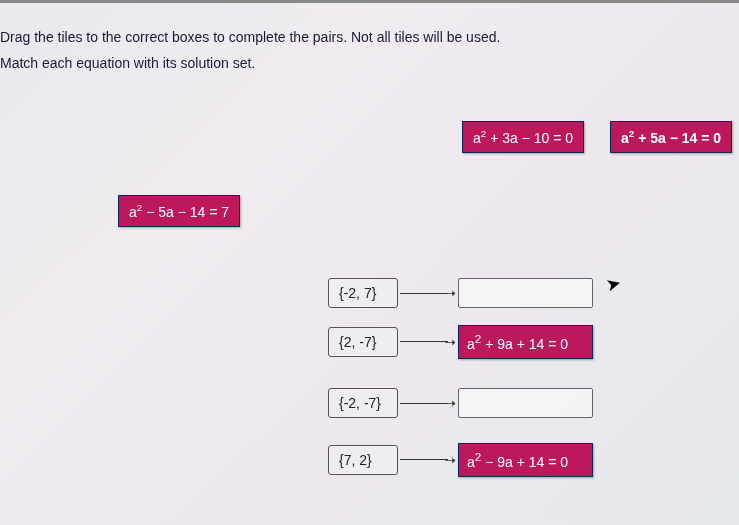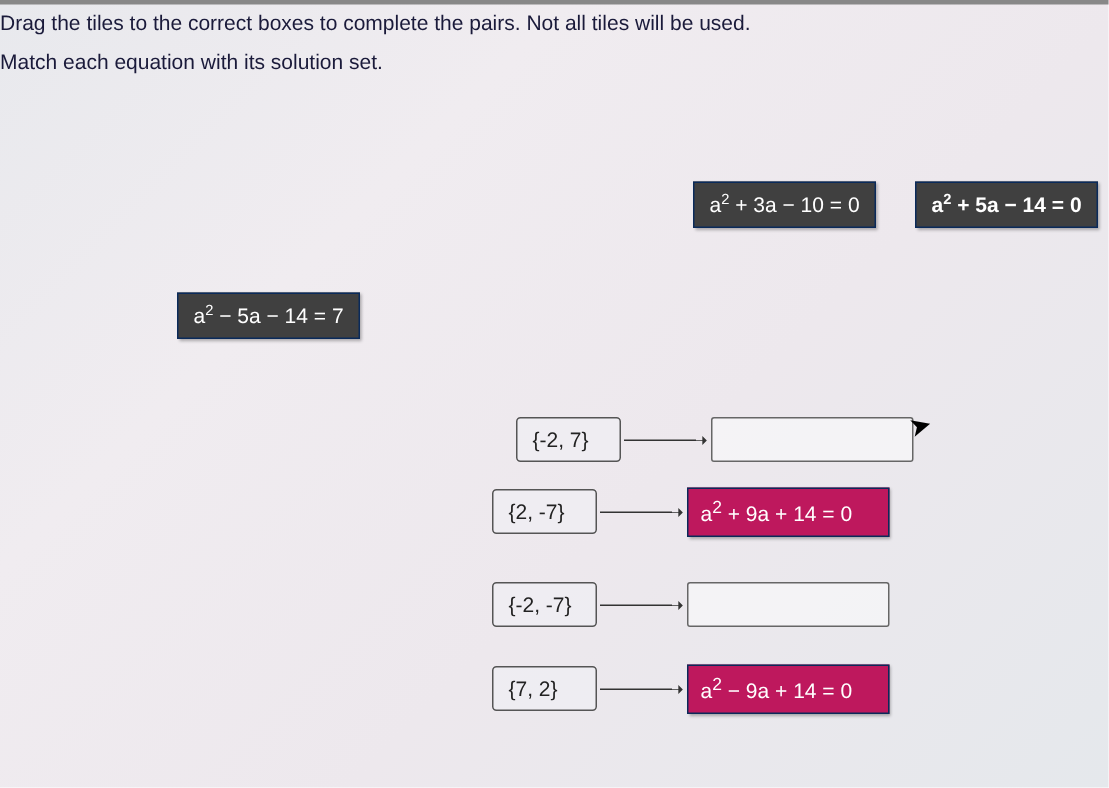--- a/index.html
+++ b/index.html
@@ -6,32 +6,32 @@
   body {
     font-family: Arial, sans-serif;
     background: linear-gradient(135deg, #e8e9ed 0%, #f0ecf0 30%, #ede8ed 60%, #e5e8ec 100%);
     width: 739px;
     height: 525px;
     position: relative;
     border-top: 3px solid #888;
     overflow: hidden;
   }
   .instructions {
-    padding: 4px 6px 4px 0;
+    padding: 26px 6px 4px 0;
     font-size: 14px;
     color: #1a1a3a;
   }
   .subhead {
     padding: 6px 6px 4px 0;
     font-size: 14px;
     color: #1a1a3a;
   }
   .tile {
     position: absolute;
-    background: #404040;
+    background: #be185d;
     color: #fff;
     border: 1px solid #0a2a5a;
     padding: 6px 10px;
     font-size: 14px;
     white-space: nowrap;
     cursor: grab;
     box-shadow: 1px 1px 2px rgba(0,0,0,0.3);
     text-align: right;
   }
   .tile sup, .set-box sup { font-size: 0.7em; vertical-align: super; }
@@ -101,21 +101,21 @@
 <div class="tile" style="left:462px; top:118px;">
   <span>a</span><sup>2</sup><span> + 3a − 10 = 0</span>
 </div>
 <div class="tile" style="left:610px; top:118px;font-weight:bold;">
   <span>a</span><sup>2</sup><span> + 5a − 14 = 0</span>
 </div>
 <div class="tile" style="left:118px; top:192px;">
   <span>a</span><sup>2</sup><span> − 5a − 14 = 7</span>
 </div>
 
-<div class="pair-row" style="left:344px; top:275px;">
+<div class="pair-row" style="left:328px; top:275px;">
   <div class="set-box">{-2, 7}</div>
   <div class="arrow">
       <div class="arrow-line"></div>
       <span class="arrow-head">➝</span>
     </div>
   <div class="drop-target"></div>
 </div>
 
 <div class="pair-row" style="left:328px; top:322px;">
   <div class="set-box">{2, -7}</div>

